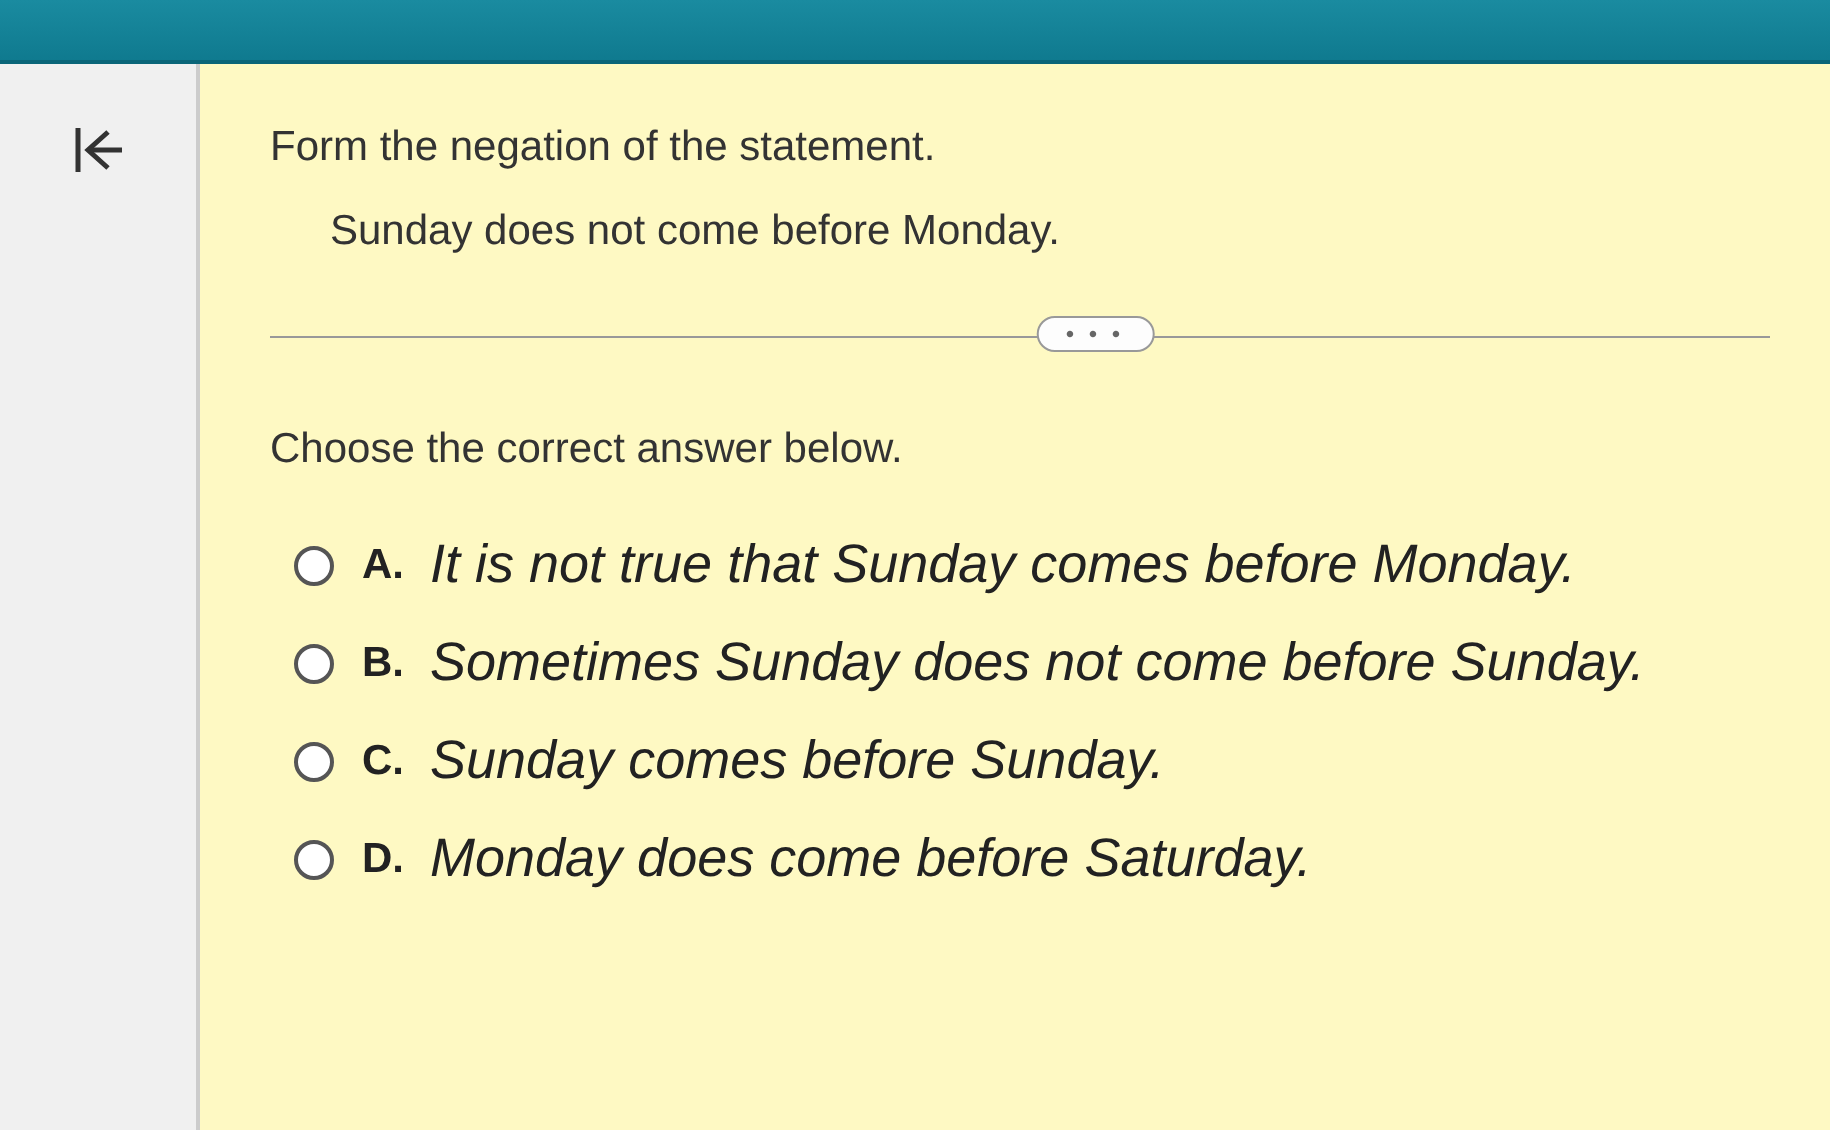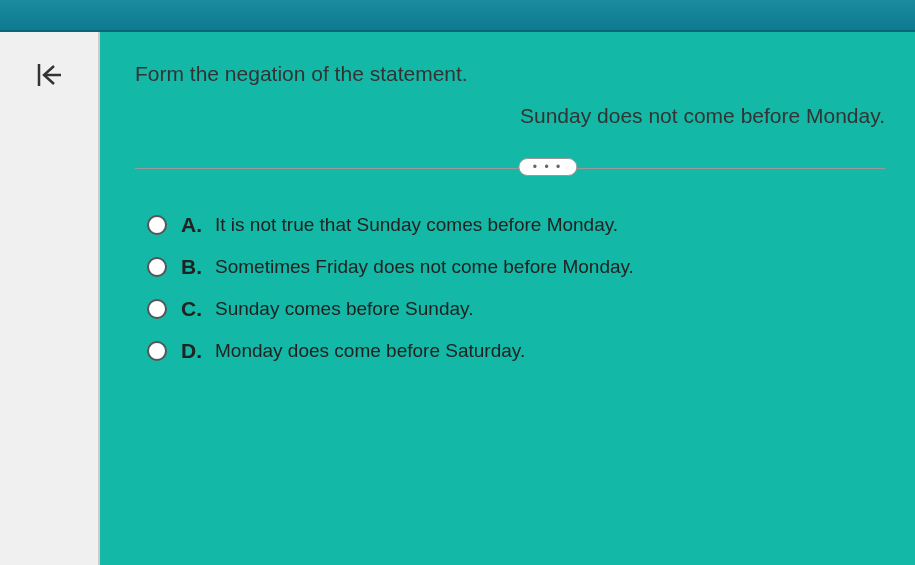--- a/index.html
+++ b/index.html
@@ -37,37 +37,36 @@
       width: 36px;
       height: 36px;
       display: flex;
       align-items: center;
       justify-content: center;
       cursor: pointer;
       color: #333;
     }
     .content-panel {
       flex: 1;
-      background: #14b8a6;
+      background: #fef9c3;
       padding: 30px 30px 30px 35px;
     }
     .question-header {
       margin-bottom: 10px;
     }
     .instruction {
       font-size: 21px;
       color: #333;
       margin-bottom: 18px;
     }
     .statement {
       font-size: 21px;
       color: #333;
       padding-left: 30px;
       margin-bottom: 30px;
-      text-align: right;
     }
     .divider-container {
       position: relative;
       margin-bottom: 35px;
       height: 20px;
     }
     .divider-line {
       border: none;
       border-top: 1px solid #999;
       position: absolute;
@@ -114,22 +113,23 @@
       background: #fff;
     }
     .option-letter {
       font-size: 21px;
       font-weight: bold;
       color: #222;
       margin-right: 8px;
       min-width: 26px;
     }
     .option-text {
-      font-size: 19px;
+      font-size: 27px;
       color: #222;
+      font-style: italic;
     }
   </style>
 </head>
 <body>
 
 <div class="top-bar"></div>
 
 <div class="main-container">
   <div class="left-panel">
     <div class="collapse-icon">
@@ -145,31 +145,32 @@
     <div class="question-header">
       <div class="instruction">Form the negation of the statement.</div>
       <div class="statement">Sunday does not come before Monday.</div>
     </div>
 
     <div class="divider-container">
       <hr class="divider-line">
       <div class="more-badge">• • •</div>
     </div>
 
+    <div class="prompt">Choose the correct answer below.</div>
 
     <div class="options">
       <div class="option-row">
         <div class="radio"></div>
         <span class="option-letter">A.</span>
         <span class="option-text">It is not true that Sunday comes before Monday.</span>
       </div>
       <div class="option-row">
         <div class="radio"></div>
         <span class="option-letter">B.</span>
-        <span class="option-text">Sometimes Friday does not come before Monday.</span>
+        <span class="option-text">Sometimes Sunday does not come before Sunday.</span>
       </div>
       <div class="option-row">
         <div class="radio"></div>
         <span class="option-letter">C.</span>
         <span class="option-text">Sunday comes before Sunday.</span>
       </div>
       <div class="option-row">
         <div class="radio"></div>
         <span class="option-letter">D.</span>
         <span class="option-text">Monday does come before Saturday.</span>

